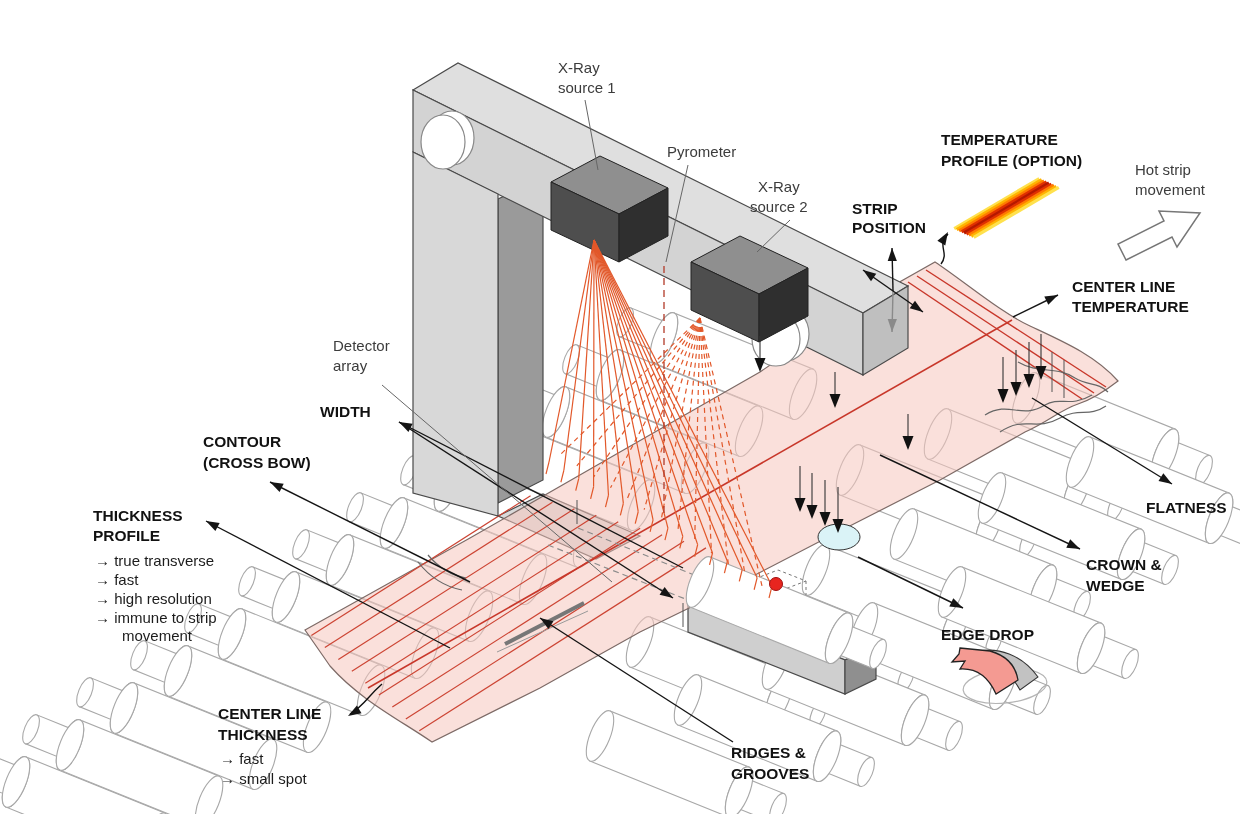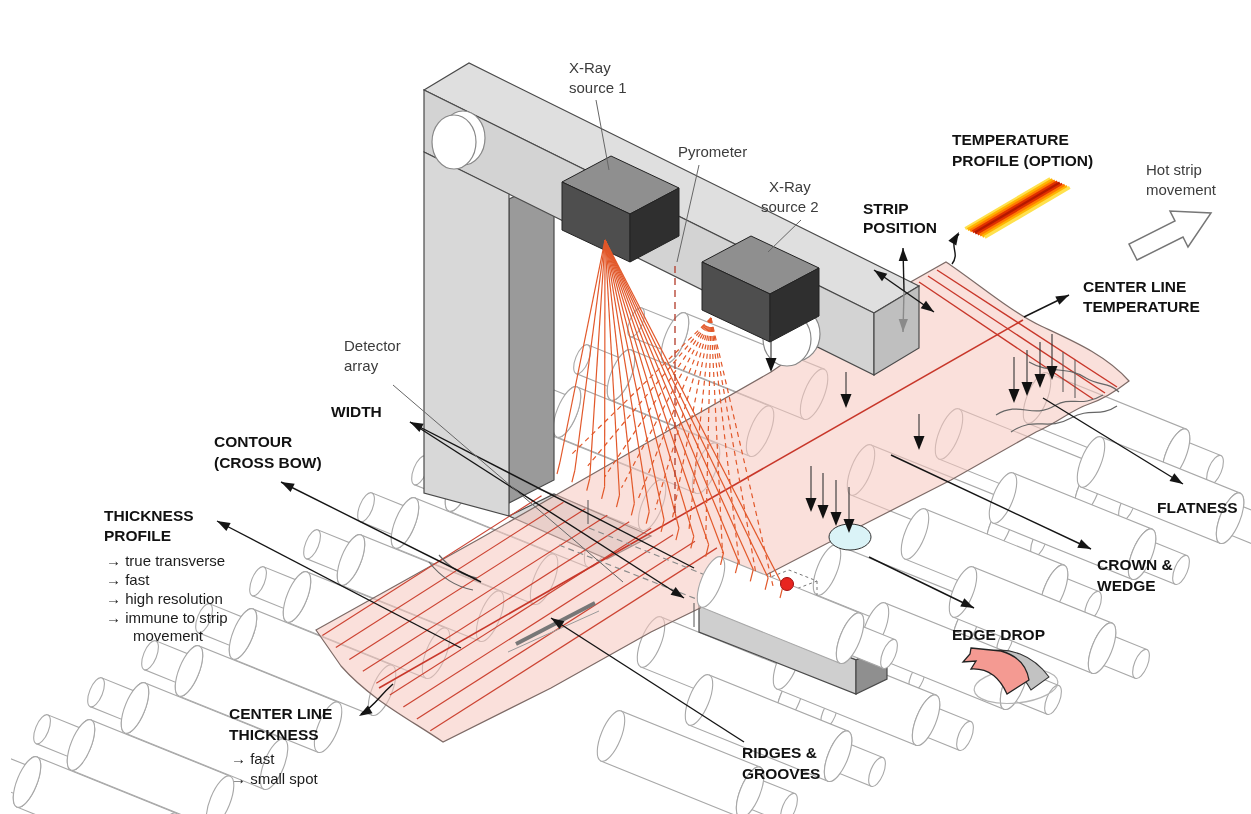--- a/index.html
+++ b/index.html
@@ -1,17 +1,17 @@
 <!DOCTYPE html>
 <html><head>
 <meta charset="utf-8">
 <style>
   html,body{margin:0;padding:0;background:#ffffff;}
   .stage{position:relative;width:1240px;height:814px;background:#fff;overflow:hidden;
-         font-family:"Liberation Sans", sans-serif;margin-left:11px;}
+         font-family:"Liberation Sans", sans-serif;}
   svg text{font-family:"Liberation Sans", sans-serif;}
   .lbl-bold{font-size:15.5px;font-weight:700;fill:#111;}
   .lbl-reg{font-size:15px;font-weight:400;fill:#3c3c3c;}
   .lbl-bullet{font-size:15px;font-weight:400;fill:#1c1c1c;}
 </style>
 </head>
 <body>
 
 <div class="stage">
 <svg width="1251" height="814" viewBox="0 0 1251 814">

